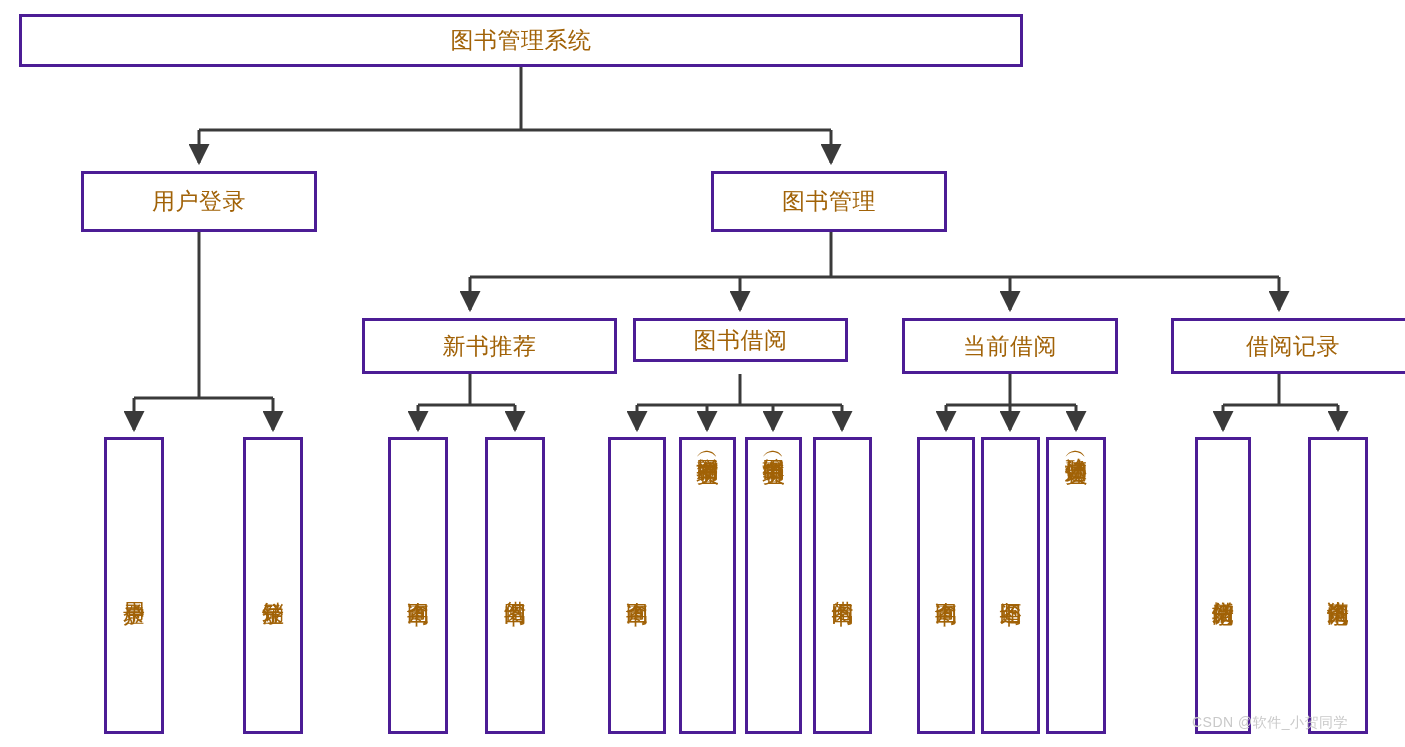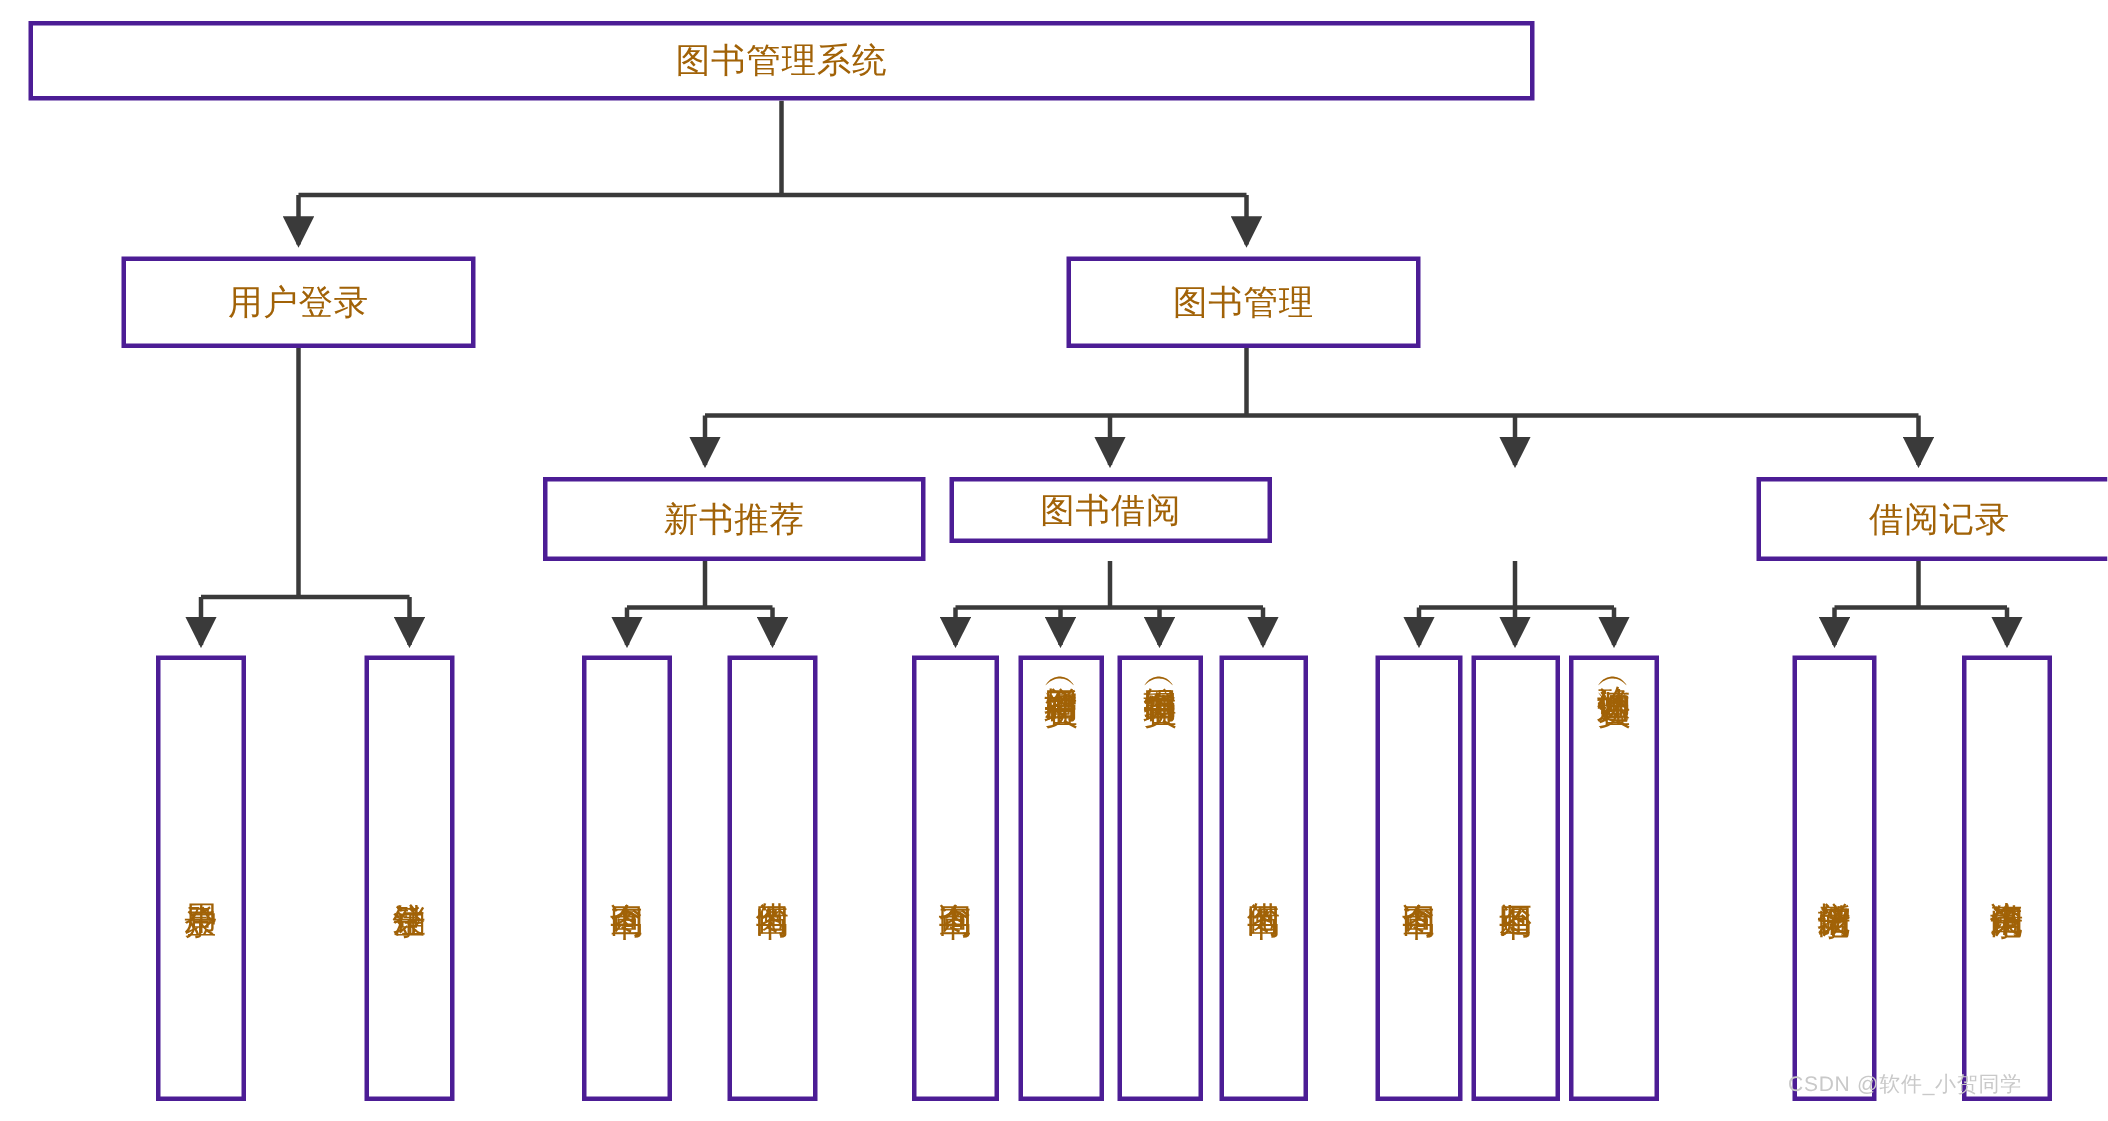--- a/index.html
+++ b/index.html
@@ -135,20 +135,23 @@
   <div class="node horiz" style="left:711px; top:171px; width:236px; height:61px;">
     <span class="label">图书管理</span>
   </div>
 
   <div class="node horiz" style="left:362px; top:318px; width:255px; height:56px;">
     <span class="label">新书推荐</span>
   </div>
   <div class="node horiz" style="left:633px; top:318px; width:215px; height:44px;">
     <span class="label">图书借阅</span>
   </div>
+  <div class="node horiz" style="left:902px; top:318px; width:216px; height:56px;">
+    <span class="label">当前借阅</span>
+  </div>
   <div class="node horiz" style="left:1171px; top:318px; width:244px; height:56px;">
     <span class="label">借阅记录</span>
   </div>
 
   <div class="node vert mid" style="left:104px; top:437px; width:60px; height:297px;">
     <span class="label">用户登录</span>
   </div>
   <div class="node vert mid" style="left:243px; top:437px; width:60px; height:297px;">
     <span class="label">注销登录</span>
   </div>

